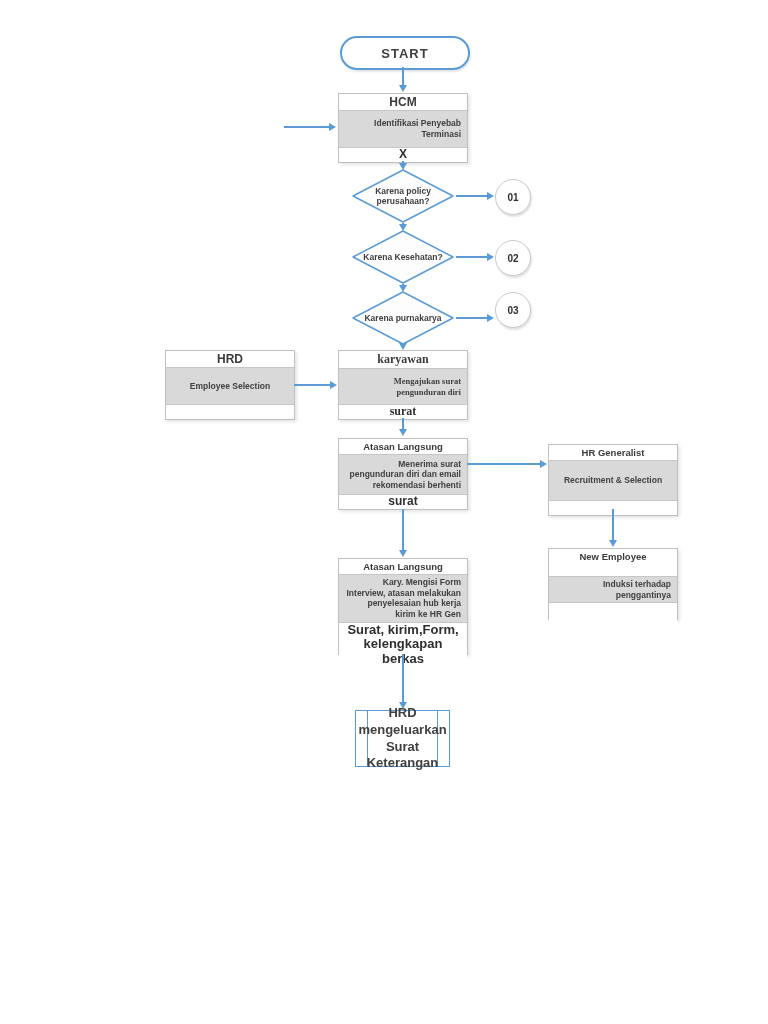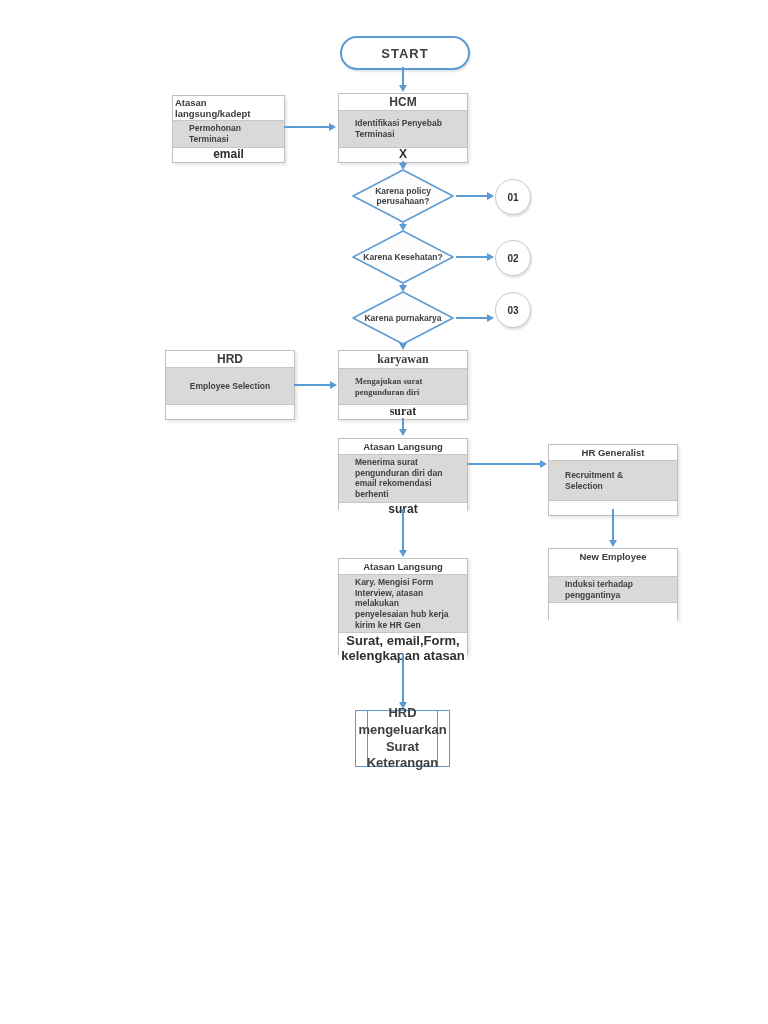--- a/index.html
+++ b/index.html
@@ -23,22 +23,22 @@
   }
   .pbox-h{
     flex:0 0 auto;display:flex;align-items:center;justify-content:center;
     background:#ffffff;font-weight:bold;font-size:9.5px;color:#3b3b3b;
     padding:1px 2px;min-height:13px;
   }
   .pbox-h.big{font-size:12px;}
   .pbox-b{
     flex:1 1 auto;display:flex;align-items:center;justify-content:center;
     background:#d9d9d9;border-top:1px solid #c6c6c6;border-bottom:1px solid #c6c6c6;
-    font-size:8.5px;font-weight:bold;color:#404040;text-align:left;
-    line-height:1.25;padding:2px 16px;
+    font-size:8.5px;font-weight:bold;color:#404040;text-align:right;
+    line-height:1.25;padding:2px 6px;
   }
   .pbox-f{
     flex:0 0 auto;display:flex;align-items:center;justify-content:center;
     background:#ffffff;font-weight:bold;font-size:12px;color:#2f2f2f;
     min-height:14px;padding:0 2px;text-align:center;line-height:1.15;
   }
   .pbox-f.big{font-size:13px;}
   
   .decision{position:absolute;width:104px;height:54px;}
   .decision svg{position:absolute;left:0;top:0;}
@@ -80,25 +80,20 @@
 </style>
 </head>
 <body>
 
 <div id="canvas">
 
   <div class="terminator">
     <span>START</span>
   </div>
 
-  <div class="pbox" style="left:172px;top:95px;width:111px;height:66px;">
-    <div class="pbox-h">Atasan langsung/kadept</div>
-    <div class="pbox-b">Permohonan Terminasi</div>
-    <div class="pbox-f">email</div>
-  </div>
 
   <div class="pbox" style="left:338px;top:93px;width:128px;height:68px;">
     <div class="pbox-h big">HCM</div>
     <div class="pbox-b">Identifikasi Penyebab Terminasi</div>
     <div class="pbox-f">X</div>
   </div>
 
   <div class="decision" style="left:351px;top:169px;">
     <svg width="104" height="54">
       <polygon points="52,1 102,27 52,53 2,27" fill="#fdfdfd" stroke="#5b9bd5" stroke-width="1.5" stroke-linejoin="round"></polygon>
@@ -155,21 +150,21 @@
 
   <div class="pbox" style="left:548px;top:548px;width:128px;height:70px;gap:12px;">
     <div class="pbox-h">New Employee</div>
     <div class="pbox-b">Induksi terhadap penggantinya</div>
     <div class="pbox-f"></div>
   </div>
 
   <div class="pbox" style="left:338px;top:558px;width:128px;height:95px;">
     <div class="pbox-h">Atasan Langsung</div>
     <div class="pbox-b">Kary. Mengisi Form Interview, atasan melakukan penyelesaian hub kerja kirim ke HR Gen</div>
-    <div class="pbox-f big" style="min-height:32px;">Surat, email,Form, kelengkapan atasan</div>
+    <div class="pbox-f big" style="min-height:32px;">Surat, kirim,Form, kelengkapan berkas</div>
   </div>
 
   <div class="predef">
     <div class="pline l"></div>
     <div class="pline r"></div>
     <div class="plabel">HRD mengeluarkan Surat Keterangan</div>
   </div>
 
   <div class="arrow-v" style="left:402px;top:67px;height:19px;"></div>
   <div class="arrow-h" style="left:284px;top:126px;width:46px;"></div>

